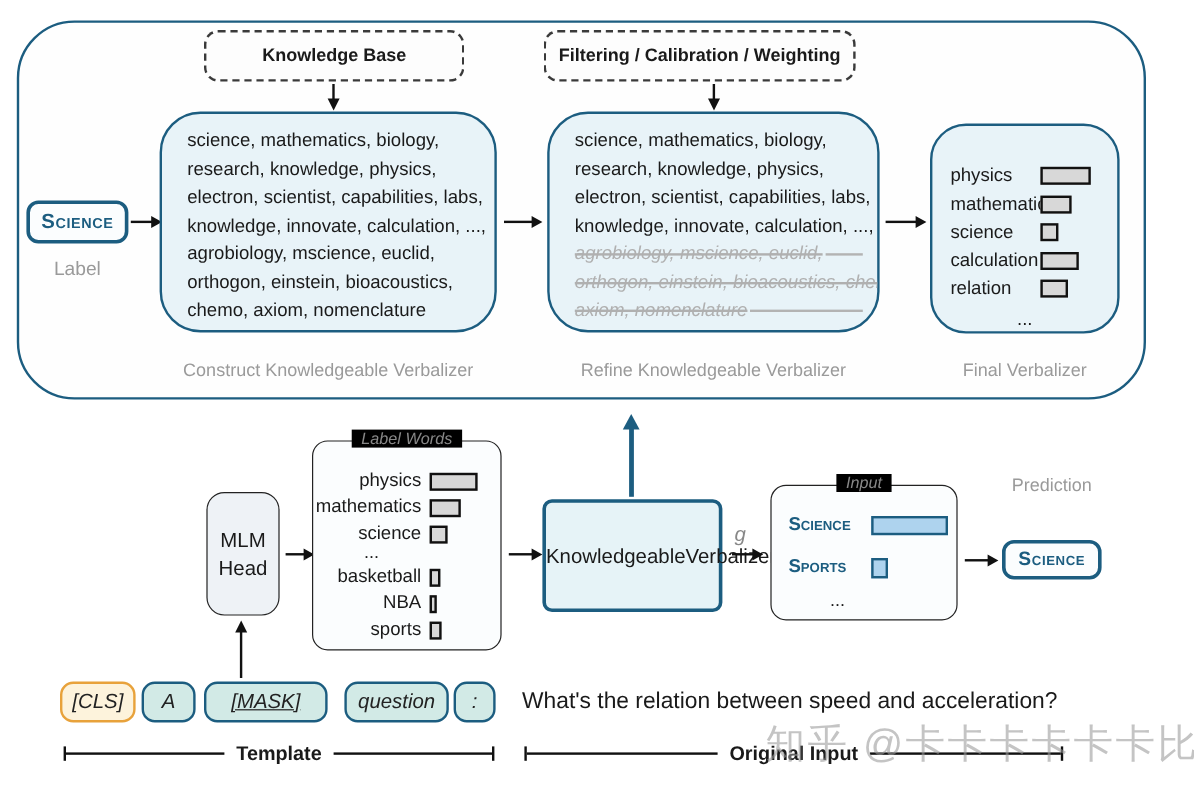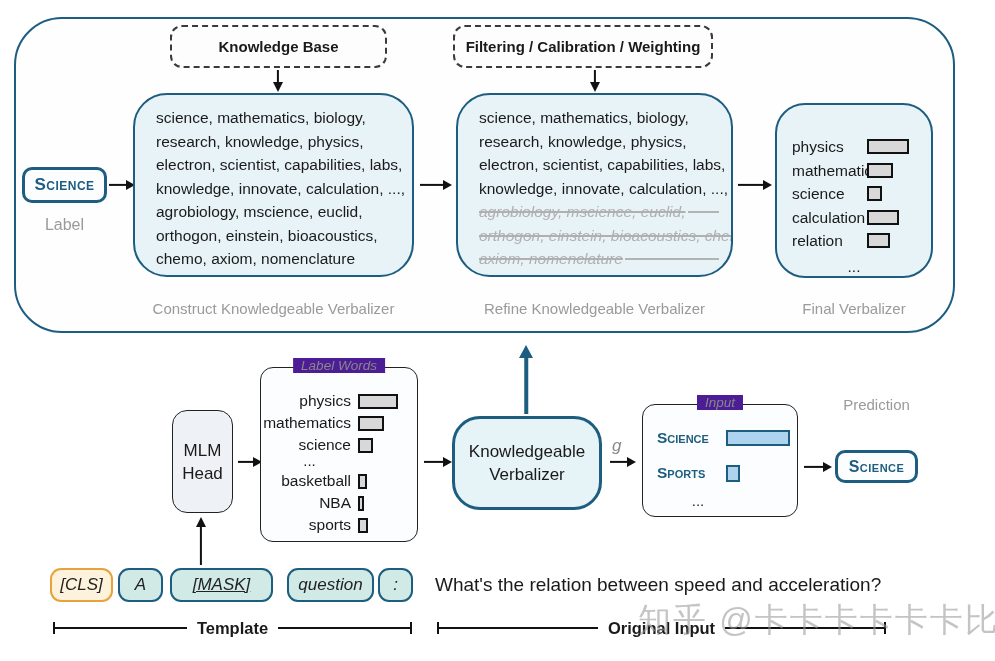--- a/index.html
+++ b/index.html
@@ -25,21 +25,21 @@
 
   .caption { position:absolute; text-align:center; color:#9a9a9a; font-size:15px; }
 
   .pill { position:absolute; display:flex; align-items:center; justify-content:center;
     background:#fbfdfe; border:3px solid #1c5d80; border-radius:10px;
     font-variant:small-caps; font-weight:bold; color:#1c5d80; font-size:17px; letter-spacing:0.5px; }
 
   
   .panel { position:absolute; background:#fbfdfe; border:1.8px solid #222; border-radius:13px; }
   .panel-title { position:absolute; top:-10px; left:50%; transform:translateX(-50%);
-    background:#4c1d95; padding:0 8px; font-style:italic; color:#888; font-size:13.5px; white-space:nowrap; }
+    background:#000000; padding:0 8px; font-style:italic; color:#888; font-size:13.5px; white-space:nowrap; }
 
   .lw-rows { padding-top:22px; }
   .lw-row { display:flex; align-items:center; height:22px; }
   .lw-label { width:97px; text-align:right; padding-right:7px; font-size:15.5px; white-space:nowrap; }
   .bar-gray { height:15px; background:#d8d8d8; border:2px solid #111; }
   .lw-dots { height:14px; width:97px; text-align:center; font-size:15px; line-height:10px; }
 
   .fv-rows { padding-top:30px; }
   .fv-row { display:flex; align-items:center; height:23.5px; }
   .fv-label { width:90px; padding-left:15px; font-size:15.5px; white-space:nowrap; }
@@ -48,22 +48,22 @@
   .lb-rows { padding-top:20px; }
   .lb-row { display:flex; align-items:center; height:26px; }
   .lb-label { width:83px; padding-left:14px; font-variant:small-caps; font-weight:bold;
     color:#1c5d80; font-size:15.5px; }
   .bar-blue { background:#aed3ee; border:2.5px solid #1c5d80; }
   .lb-dots { width:110px; text-align:center; font-size:15px; margin-top:6px; }
 
   .simple-box { position:absolute; background:#eef2f6; border:1.8px solid #222; border-radius:15px;
     display:flex; flex-direction:column; align-items:center; justify-content:center;
     font-size:17px; line-height:23px; }
-  .kv-box { position:absolute; background:#e6f3f7; border:3.5px solid #1c5d80; border-radius:28px;
-    display:flex; flex-direction:column; align-items:center; justify-content:center;
+  .kv-box { position:absolute; background:#e6f3f7; border:3.5px solid #1c5d80; border-radius:8px;
+    display:flex; flex-direction:row; align-items:center; 
     font-size:17px; line-height:23px; }
 
   
   .token { position:absolute; top:568px; height:34px; display:flex; align-items:center; justify-content:center;
     font-style:italic; font-size:17px; color:#222; background:#d2eae6;
     border:2.5px solid #1c5d80; border-radius:11px; }
   .token.cls { background:#fdf3dc; border-color:#e8a23b; }
 
   .sentence { position:absolute; left:435px; top:574px; font-size:19px; color:#1a1a1a; white-space:nowrap; }
 

